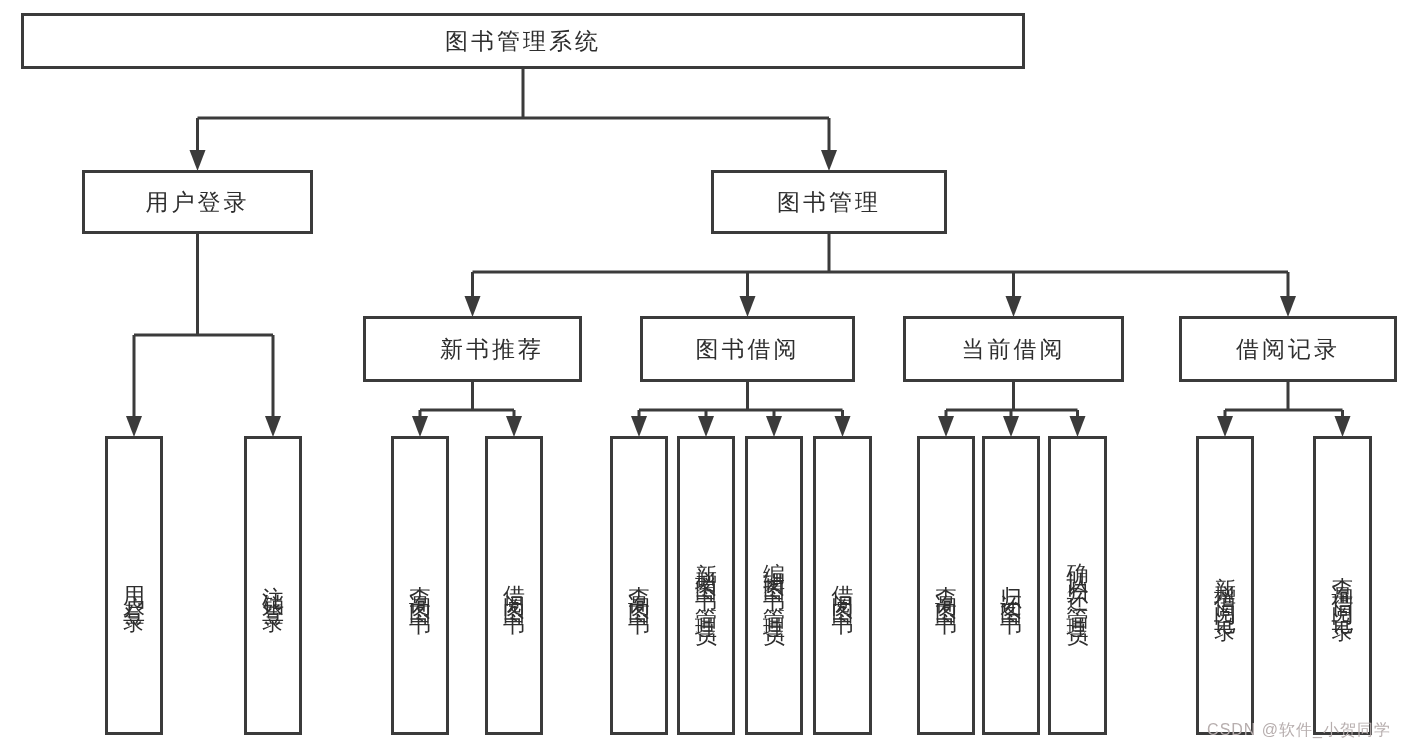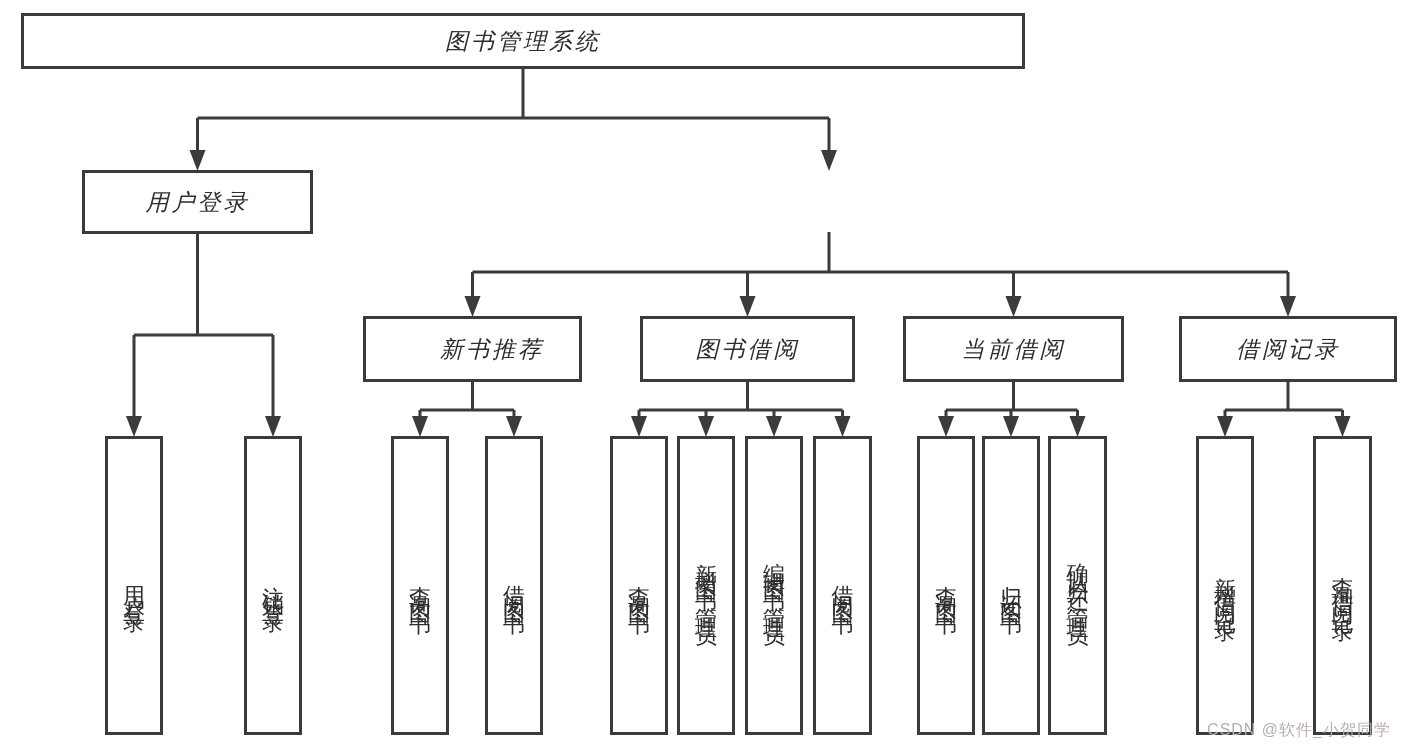--- a/index.html
+++ b/index.html
@@ -18,21 +18,20 @@
     border:3px solid #3b3b3b;
     display:flex;align-items:center;justify-content:center;
     color:#2e2e2e;
     z-index:2;
   }
   .node.h span{
     font-size:23px;
     letter-spacing:3px;
     white-space:nowrap;
     line-height:1;
-    font-style:italic;
   }
   .node.v span{
     writing-mode:vertical-rl;
     text-orientation:mixed;
     font-size:22px;
     letter-spacing:9px;
     line-height:1;
   }
   #watermark{
     position:absolute;
@@ -69,20 +68,23 @@
       <polygon points="1077.5,437 1069.5,416 1085.5,416" fill="#3b3b3b"></polygon>
       <polygon points="1225,437 1217,416 1233,416" fill="#3b3b3b"></polygon>
       <polygon points="1342.5,437 1334.5,416 1350.5,416" fill="#3b3b3b"></polygon>
     </svg>
   <div id="watermark" style="color: rgb(183, 174, 174);">CSDN @软件_小贺同学</div>
 <div class="node h" style="left: 21px; top: 13px; width: 1004px; height: 56px; border-color: rgb(59, 59, 59); color: rgb(46, 46, 46);">
       <span>图书管理系统</span>
     </div>
     <div class="node h" style="left: 82px; top: 170px; width: 231px; height: 64px; border-color: rgb(59, 59, 59); color: rgb(46, 46, 46);">
       <span>用户登录</span>
+    </div>
+    <div class="node h" style="left: 711px; top: 170px; width: 236px; height: 64px; border-color: rgb(59, 59, 59); color: rgb(46, 46, 46);">
+      <span>图书管理</span>
     </div>
     <div class="node h" style="left: 363px; top: 316px; width: 219px; height: 66px; border-color: rgb(59, 59, 59); color: rgb(46, 46, 46); padding-left: 39px;">
       <span>新书推荐</span>
     </div>
     <div class="node h" style="left: 903px; top: 316px; width: 221px; height: 66px; border-color: rgb(59, 59, 59); color: rgb(46, 46, 46);">
       <span>当前借阅</span>
     </div>
     <div class="node h" style="left: 640px; top: 316px; width: 215px; height: 66px; border-color: rgb(59, 59, 59); color: rgb(46, 46, 46);">
       <span>图书借阅</span>
     </div>

